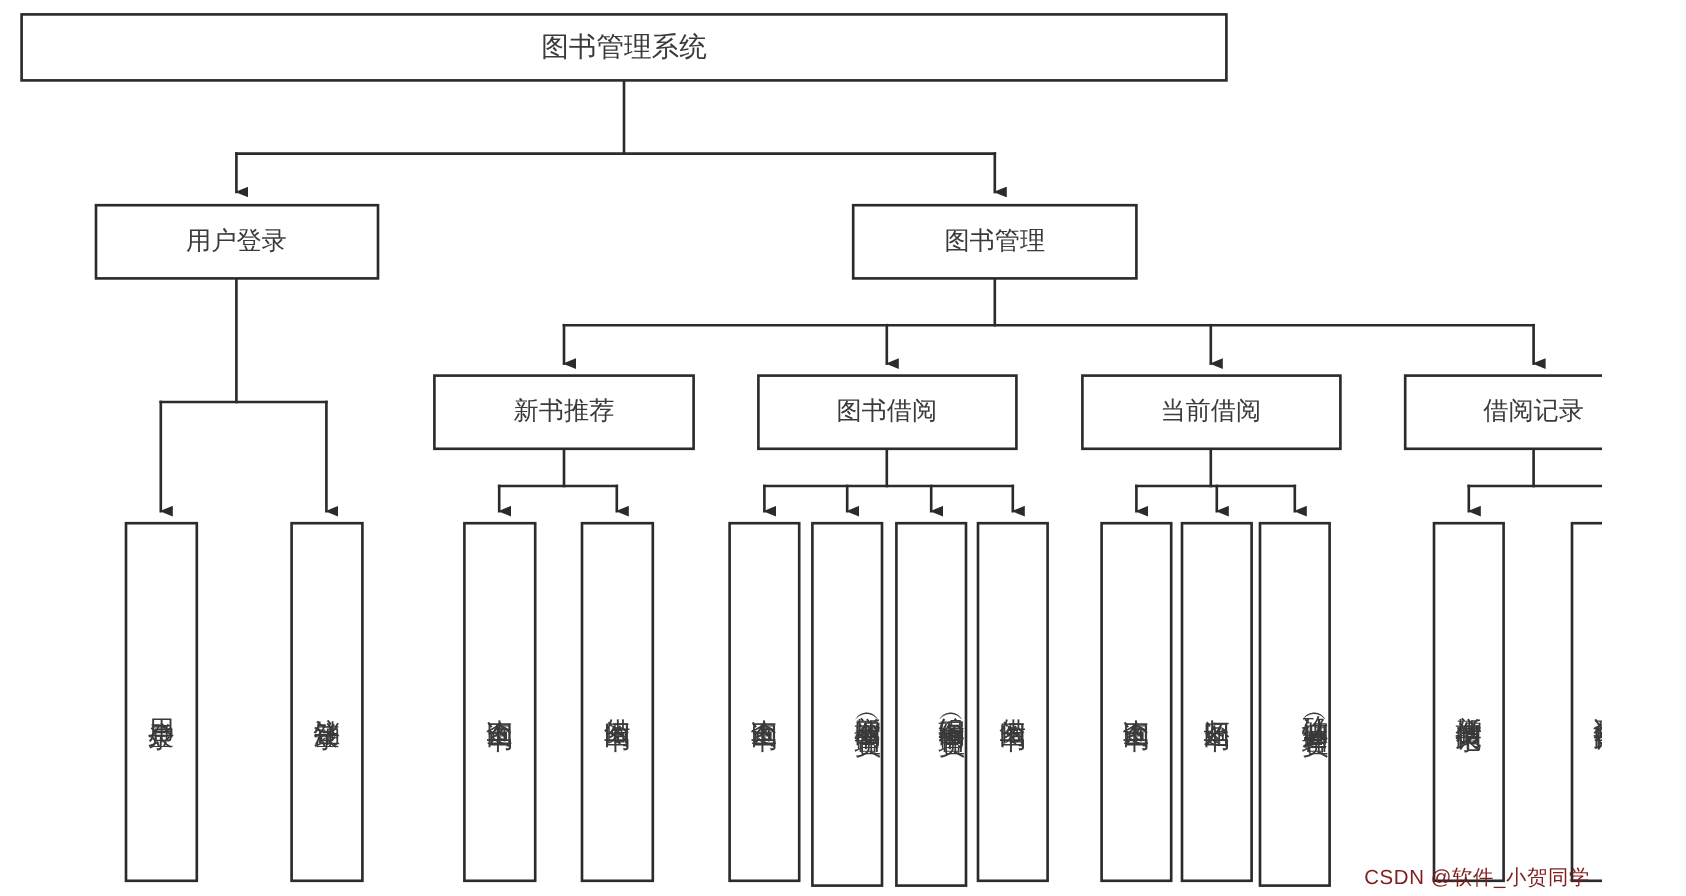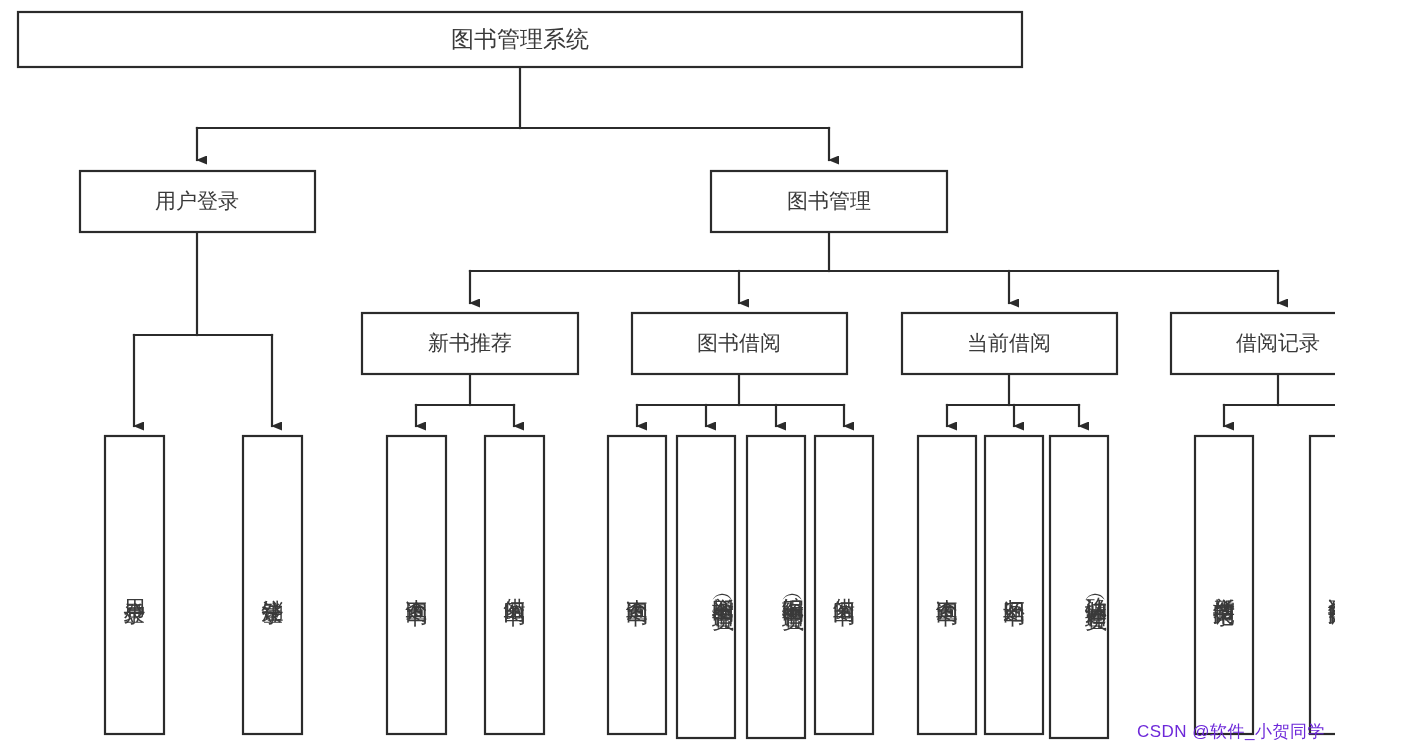--- a/index.html
+++ b/index.html
@@ -58,21 +58,21 @@
     font-size: 22px;
     line-height: 1.08;
     letter-spacing: 2px;
     white-space: nowrap;
     pointer-events: none;
   }
   .watermark {
     position: absolute;
     right: 10px;
     bottom: 4px;
-    color: #6d28d9;
+    color: #7f1d1d;
     font-size: 17px;
     font-family: "Liberation Sans", "DejaVu Sans", sans-serif;
     letter-spacing: 0.5px;
     white-space: nowrap;
   }
 </style>
 </head>
 <body>
 
 <div id="diagram-root">

